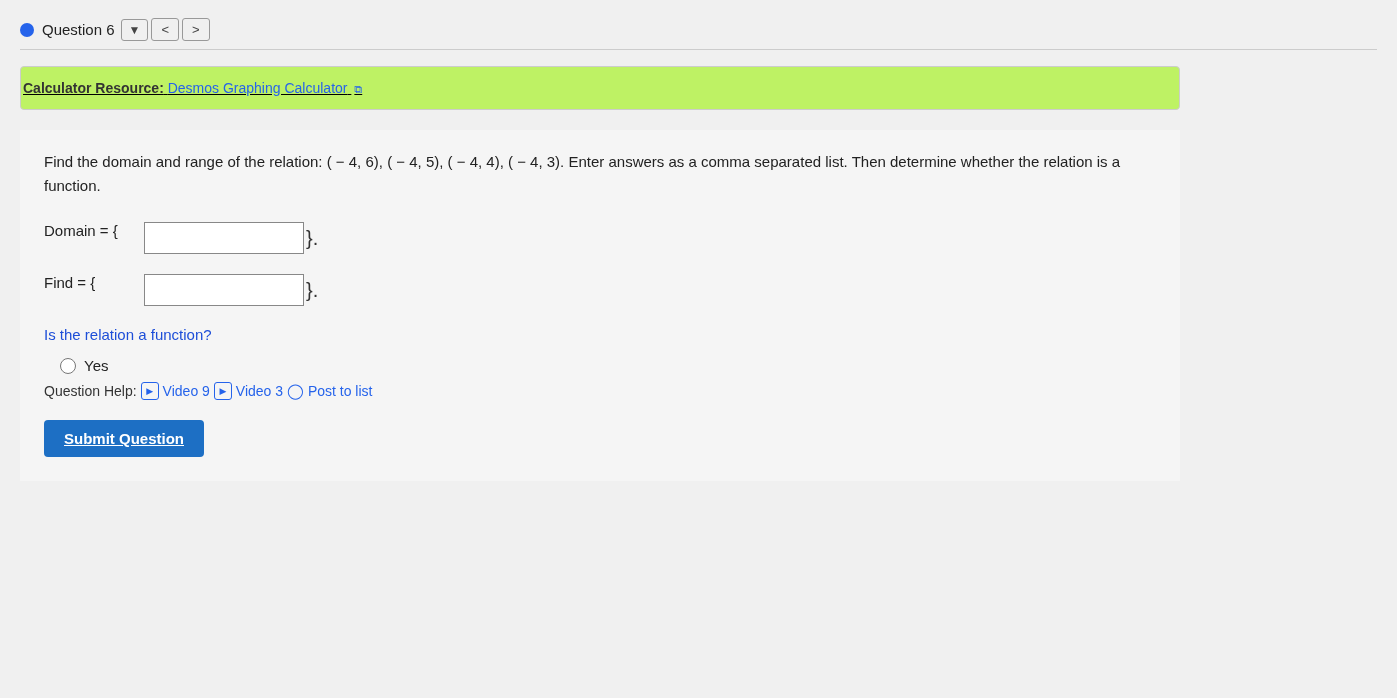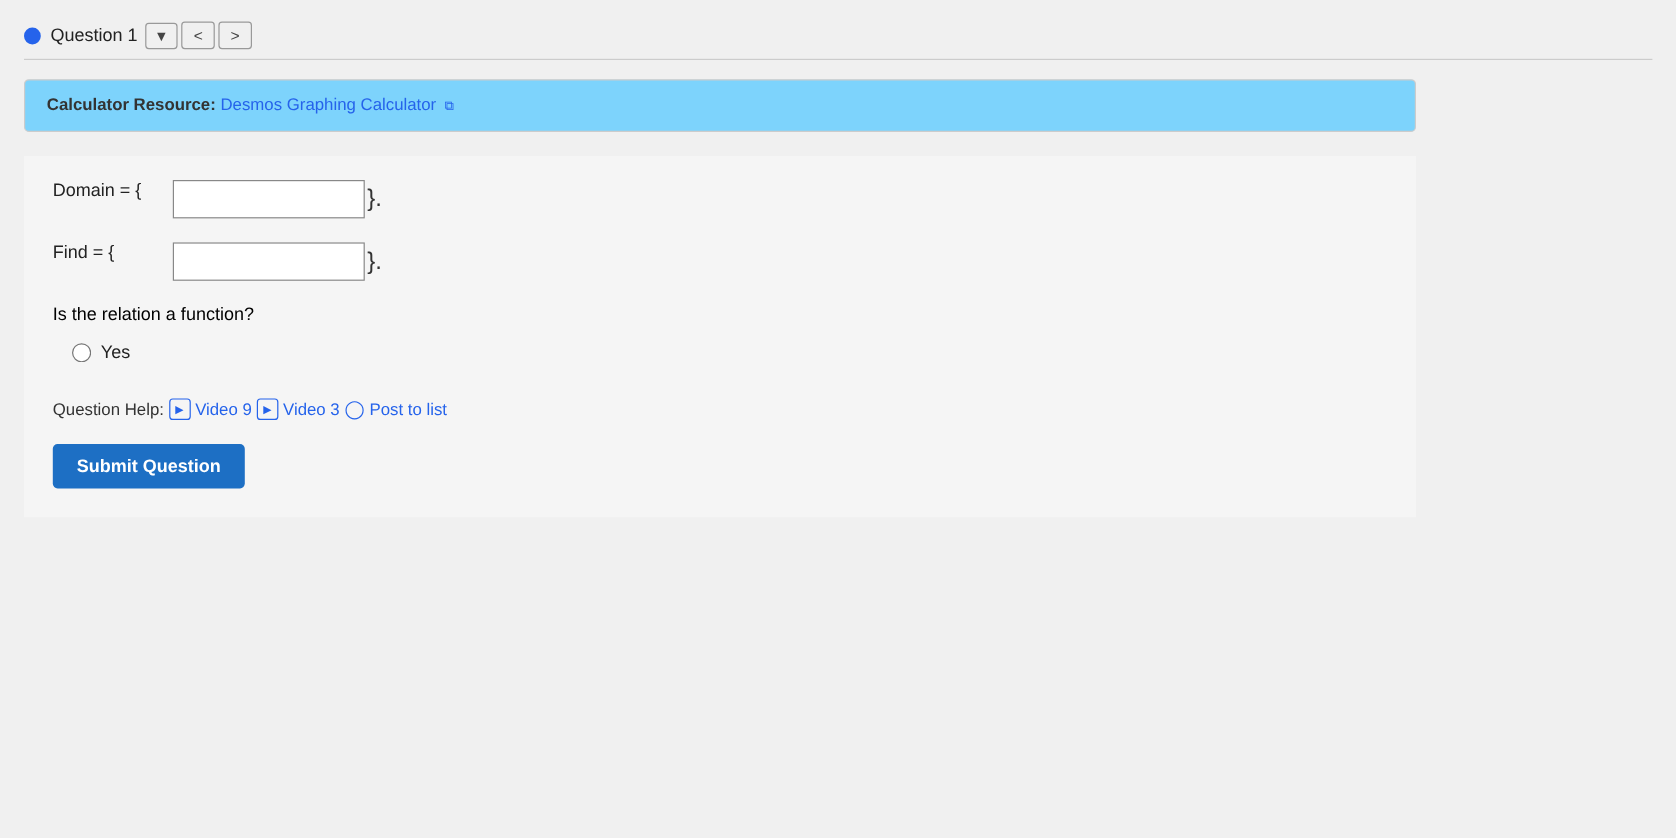--- a/index.html
+++ b/index.html
@@ -67,26 +67,27 @@
       border: 1px solid #999;
       padding: 3px 9px;
       cursor: pointer;
       border-radius: 3px;
       font-size: 13px;
       color: #444;
       margin-left: 3px;
     }
 
     .calculator-resource-box {
-      background-color: #7dd3fc;
+      background-color: #bef264;
       border: 1px solid #cccccc;
       border-radius: 4px;
-      padding: 12px 18px;
+      padding: 12px 2px;
       margin-bottom: 20px;
       max-width: 1160px;
+      text-decoration: underline;
     }
 
     .calculator-resource-text {
       font-size: 14px;
       color: #333;
     }
 
     .calculator-resource-text strong {
       font-weight: bold;
     }
@@ -145,30 +146,30 @@
       height: 32px;
       border: 1px solid #888;
       background-color: #fff;
       padding: 4px 8px;
       font-size: 14px;
       outline: none;
     }
 
     .function-question {
       font-size: 15px;
-      color: #000000;
+      color: #1d4ed8;
       margin-bottom: 14px;
     }
 
     .radio-group {
       display: flex;
       flex-direction: column;
       gap: 25px;
       margin-left: 16px;
-      margin-bottom: 30px;
+      margin-bottom: 8px;
     }
 
     .radio-option {
       display: flex;
       align-items: center;
       gap: 8px;
       font-size: 15px;
       color: #222;
       cursor: pointer;
     }
@@ -225,50 +226,52 @@
 
     .submit-btn {
       background-color: #1d6fc4;
       color: white;
       border: none;
       padding: 10px 20px;
       font-size: 15px;
       font-weight: 600;
       border-radius: 4px;
       cursor: pointer;
+      text-decoration: underline;
     }
   </style>
 </head>
 <body>
 
 <div class="main-container">
 
   <div class="top-bar">
     <div class="question-indicator">
       <span class="blue-dot"></span>
-      <span class="question-label">Question 1</span>
+      <span class="question-label">Question 6</span>
     </div>
     <button class="dropdown-btn">▼</button>
     <button class="nav-btn">&lt;</button>
     <button class="nav-btn">&gt;</button>
   </div>
 
   <div class="calculator-resource-box">
     <span class="calculator-resource-text">
       <strong>Calculator Resource:</strong>
       <a class="calc-link" href="#">
         <span>Desmos Graphing Calculator</span>
         <span class="external-icon">⧉</span>
       </a>
     </span>
   </div>
 
   <div class="question-content">
 
     
+    <div class="question-text">Find the domain and range of the relation: ( − 4, 6), ( − 4, 5), ( − 4, 4), ( − 4, 3). Enter answers as a comma separated list. Then determine whether the relation is a function.</div>
 
     
     <div class="input-row">
       <span class="input-label">Domain = {</span>
       <div class="brace-input-wrapper">
         <input type="text" class="answer-input" placeholder="" style="">
         <span class="brace">}.</span>
       </div>
     </div>
 

